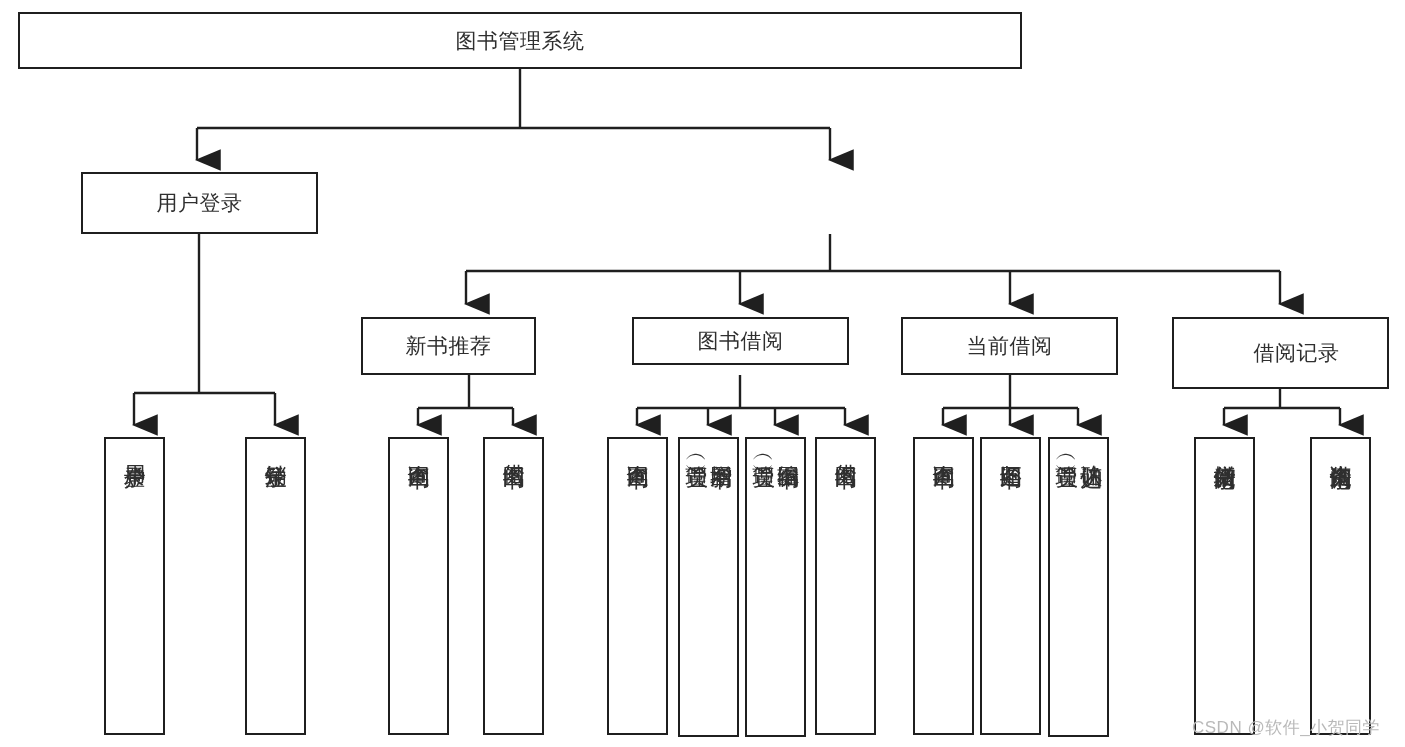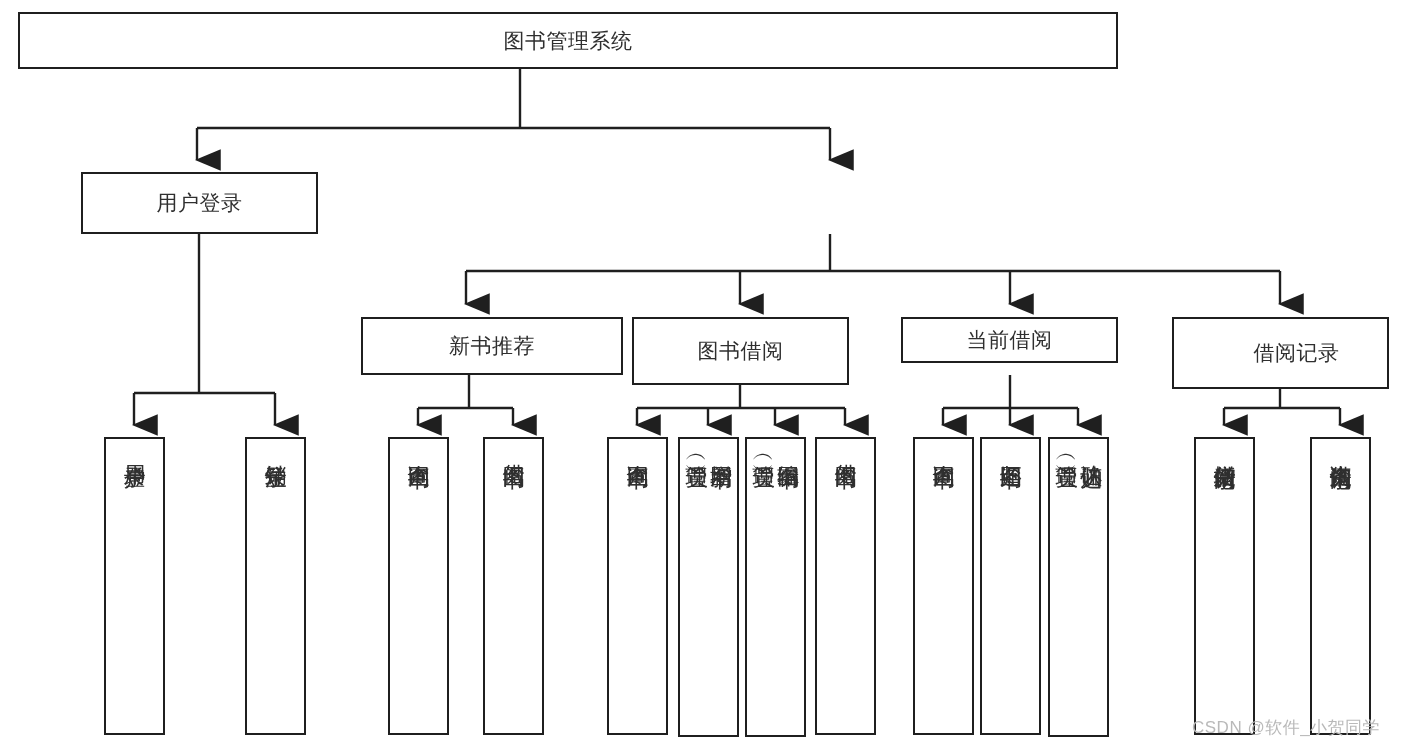--- a/index.html
+++ b/index.html
@@ -114,35 +114,35 @@
       <path d="M1010,408 L1010,425" marker-end="url(#arrow)"></path>
       <path d="M1078,408 L1078,425" marker-end="url(#arrow)"></path>
 
       <path d="M1280,375 L1280,408"></path>
       <path d="M1224,408 L1340,408"></path>
       <path d="M1224,408 L1224,425" marker-end="url(#arrow)"></path>
       <path d="M1340,408 L1340,425" marker-end="url(#arrow)"></path>
     </g>
   </svg>
 
-  <div class="node" style="left:18px; top:12px; width:1100px; height:57px;">
+  <div class="node" style="left:18px; top:12px; width:1004px; height:57px;">
     <span class="node-label">图书管理系统</span>
   </div>
 
   <div class="node" style="left:81px; top:172px; width:237px; height:62px;">
     <span class="node-label">用户登录</span>
   </div>
 
-  <div class="node" style="left:361px; top:317px; width:262px; height:58px;">
+  <div class="node" style="left:361px; top:317px; width:175px; height:58px;">
     <span class="node-label">新书推荐</span>
   </div>
-  <div class="node" style="left:632px; top:317px; width:217px; height:68px;">
+  <div class="node" style="left:632px; top:317px; width:217px; height:48px;">
     <span class="node-label">图书借阅</span>
   </div>
-  <div class="node" style="left:901px; top:317px; width:217px; height:46px;">
+  <div class="node" style="left:901px; top:317px; width:217px; height:58px;">
     <span class="node-label">当前借阅</span>
   </div>
   <div class="node" style="left:1172px; top:317px; width:217px; height:72px;padding-left:32px;">
     <span class="node-label">借阅记录</span>
   </div>
 
   <div class="node leaf" style="left:104px; top:437px; width:61px; height:298px;">
     <span class="node-label">用户登录</span>
   </div>
   <div class="node leaf" style="left:245px; top:437px; width:61px; height:298px;">

